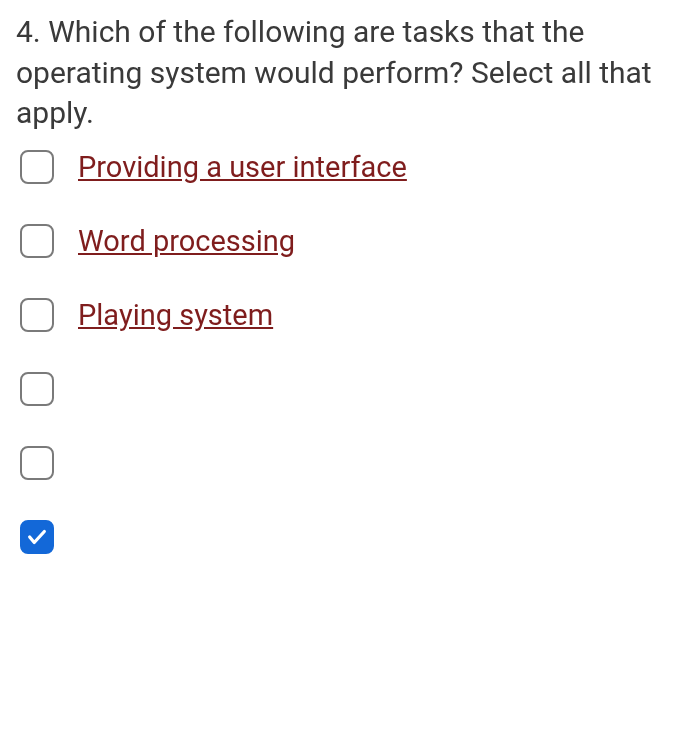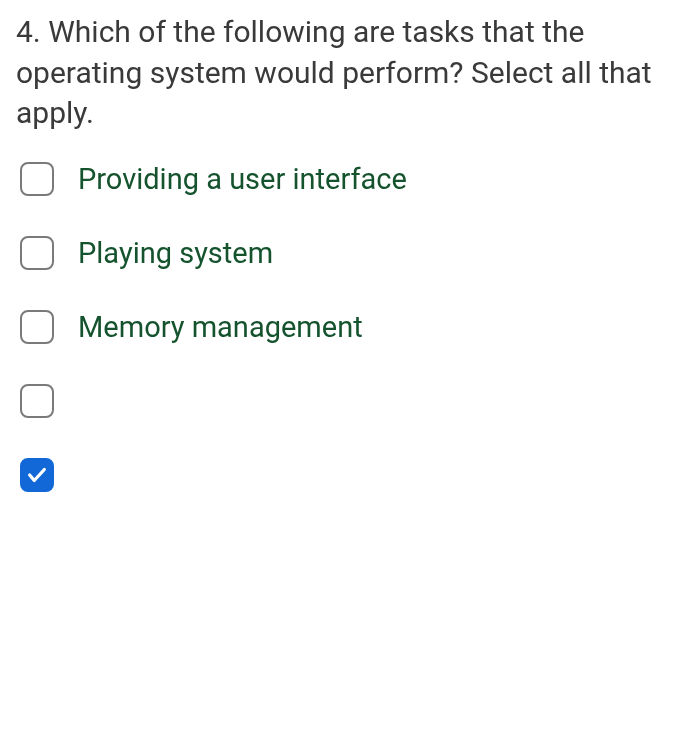--- a/index.html
+++ b/index.html
@@ -12,21 +12,21 @@
       background: #ffffff;
       width: 680px;
       height: 744px;
       padding: 12px 16px;
       color: #3a3a3a;
     }
     .question-text {
       font-size: 30px;
       line-height: 1.35;
       color: #3a3a3a;
-      margin-bottom: 28px;
+      margin-bottom: 16px;
       font-weight: 400;
     }
     .options {
       display: flex;
       flex-direction: column;
       gap: 40px;
       padding-left: 4px;
     }
     .option {
       display: flex;
@@ -52,22 +52,23 @@
     .checkbox.checked svg {
       display: block;
     }
     .checkbox svg {
       display: none;
       width: 22px;
       height: 22px;
     }
     .option-label {
       font-size: 29px;
-      color: #14532d;
+      color: #7f1d1d;
       font-weight: 400;
+      text-decoration: underline;
     }
   </style>
 </head>
 <body>
 
 <div class="question-text">
   <span>4.</span>
   <span>Which of the following are tasks that the operating system would perform? Select all that apply.</span>
 </div>
 
@@ -75,27 +76,32 @@
   <div class="option">
     <div class="checkbox">
       
     </div>
     <span class="option-label">Providing a user interface</span>
   </div>
   <div class="option">
     <div class="checkbox">
       
     </div>
+    <span class="option-label">Word processing</span>
+  </div>
+  <div class="option">
+    <div class="checkbox">
+      
+    </div>
     <span class="option-label">Playing system</span>
   </div>
   <div class="option">
     <div class="checkbox">
       
     </div>
-    <span class="option-label">Memory management</span>
   </div>
   <div class="option">
     <div class="checkbox">
       
     </div>
   </div>
   <div class="option">
     <div class="checkbox checked">
       <svg viewBox="0 0 24 24" fill="none" stroke="#ffffff" stroke-width="3.5" stroke-linecap="round" stroke-linejoin="round">
           <polyline points="4 12 9 18 20 6"></polyline>

